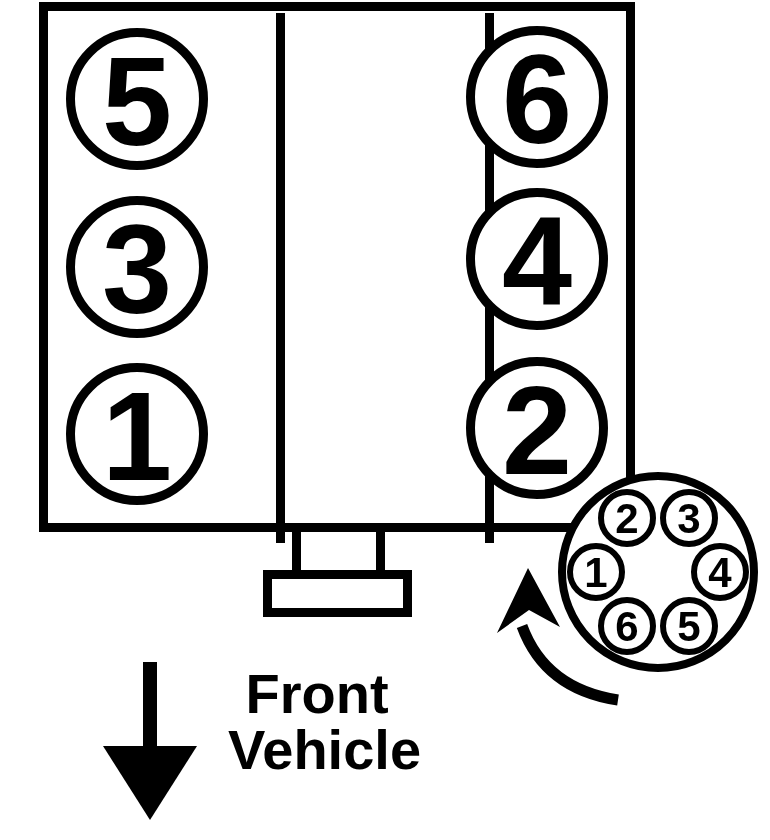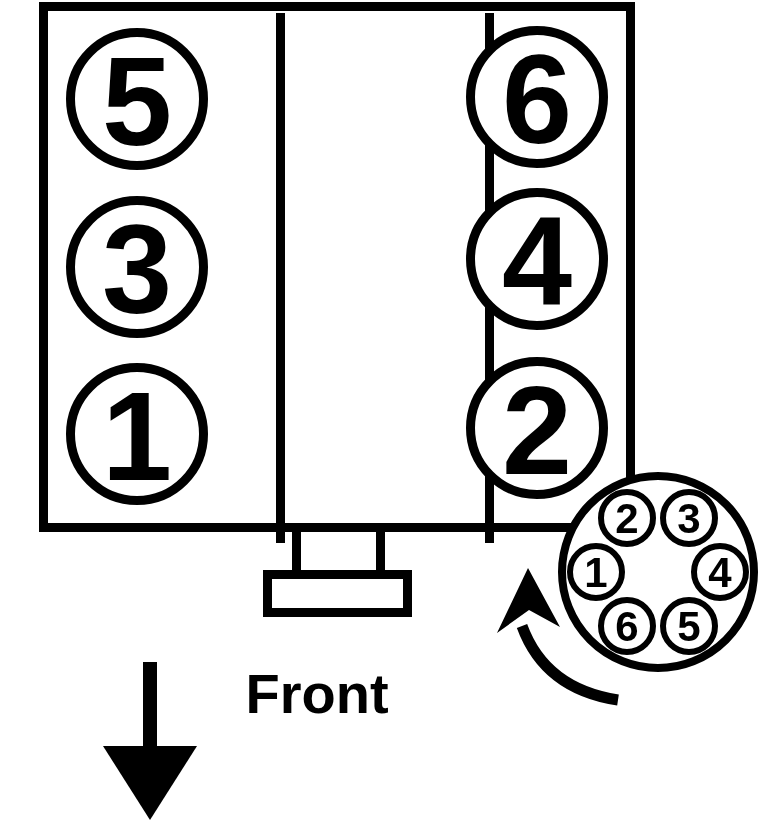--- a/index.html
+++ b/index.html
@@ -168,15 +168,16 @@
     <polygon points="50,20 82,79 51,62 19,85" fill="#000"></polygon>
   </svg>
 
   <svg class="front-arrow" viewBox="0 0 110 165" aria-hidden="true">
     <rect x="48" y="2" width="14" height="86" fill="#000"></rect>
     <polygon points="8,86 102,86 55,160" fill="#000"></polygon>
   </svg>
 
   <div class="front-label">
     <div>Front</div>
+    <div>Vehicle</div>
   </div>
 
 </div>
 
 </body></html>

